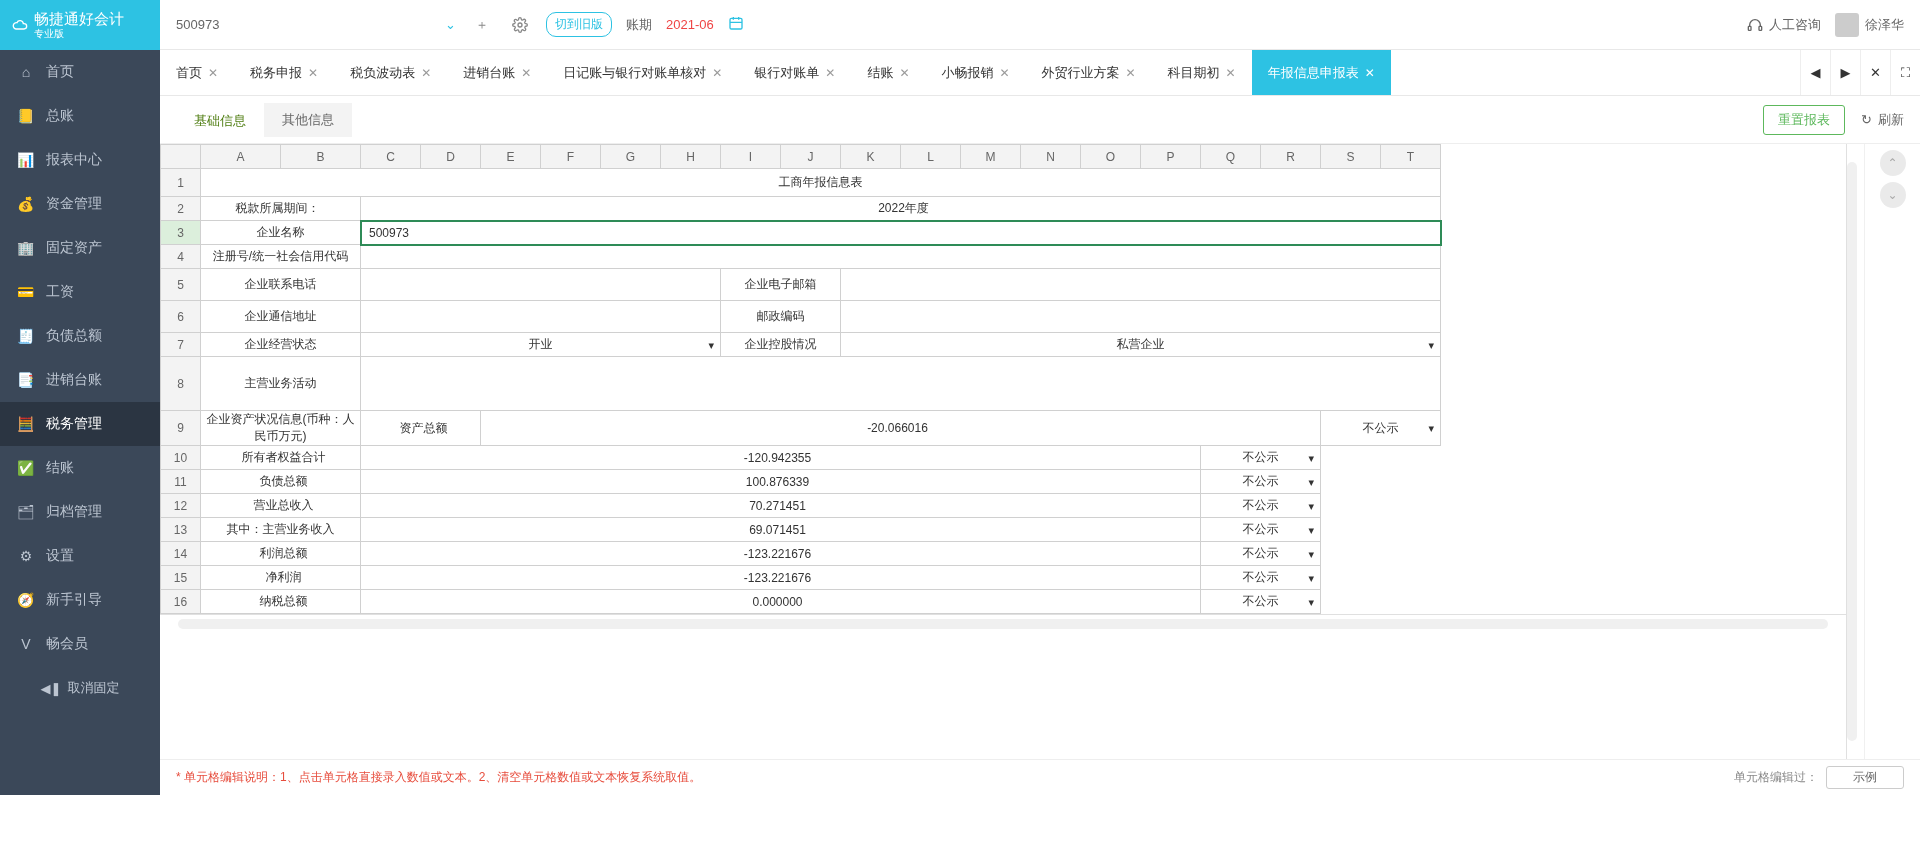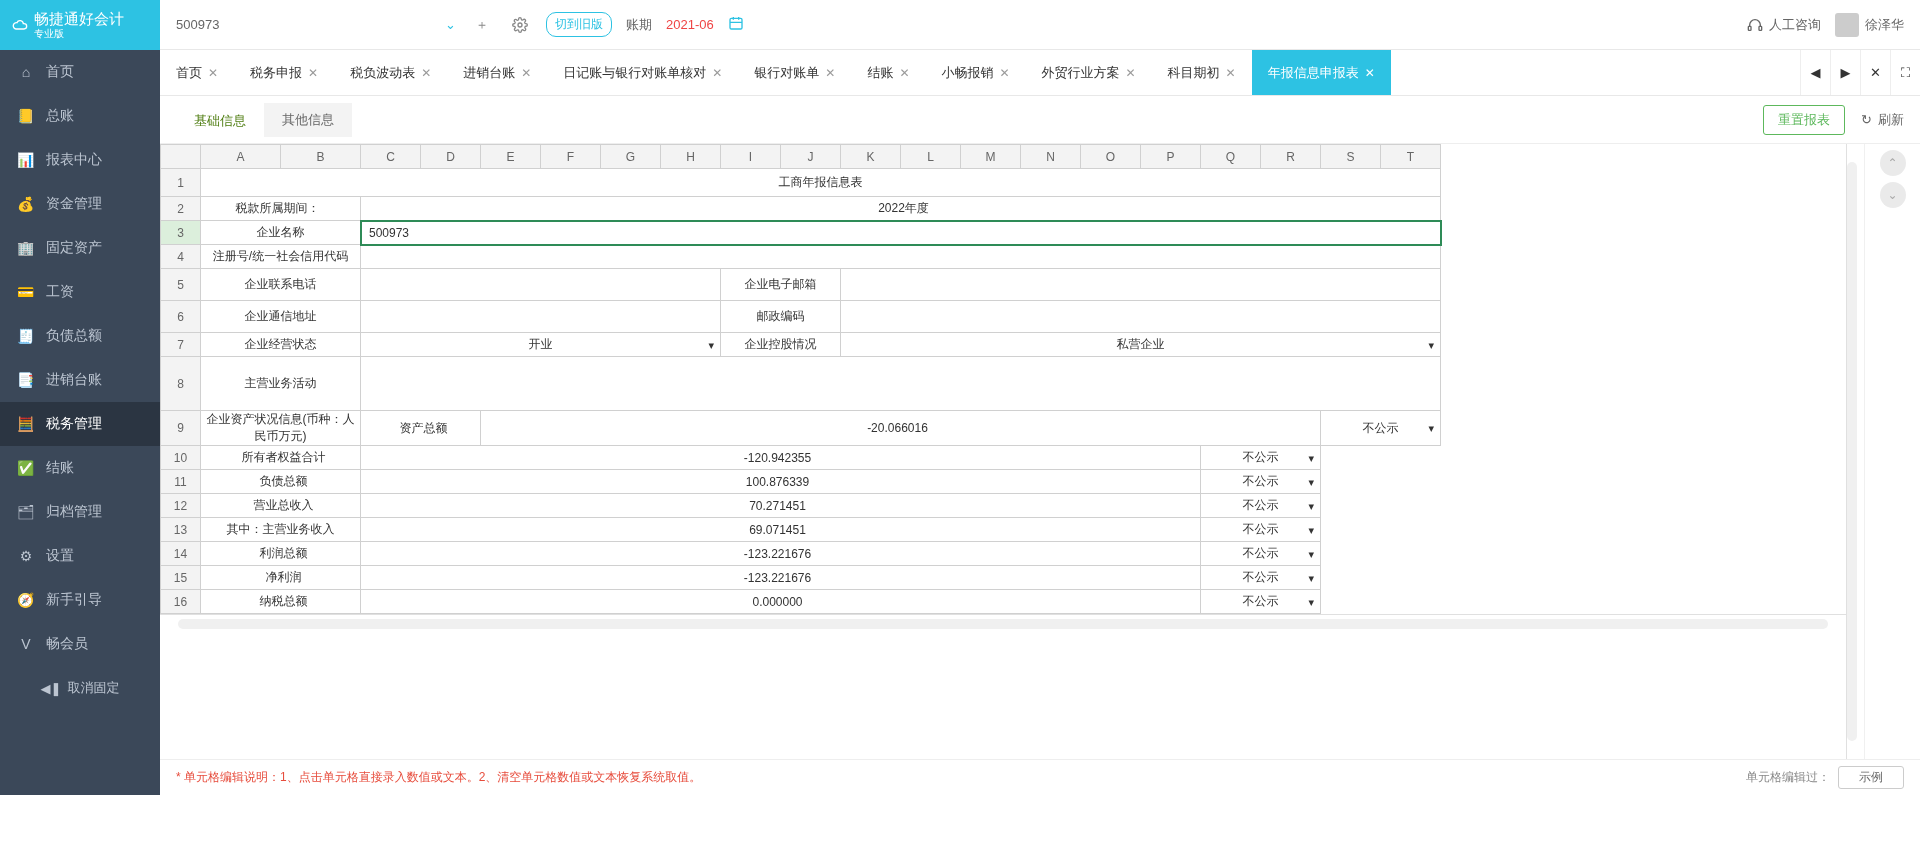--- a/index.html
+++ b/index.html
@@ -78,21 +78,21 @@
 .year-rail { width: 56px; display: flex; flex-direction: column; align-items: center; padding-top: 6px; gap: 6px; color: #888; font-size: 12px; border-left: 1px solid #f0f0f0;}
 .year-arrow { width: 26px; height: 26px; border-radius: 50%; background: #eaeaea; display: flex; align-items: center; justify-content: center; cursor: pointer; color: #aaa; }
 .year-item { padding: 6px 2px; cursor: pointer; }
 .year-item.active { background: #2dc2e3; color: #fff; border-radius: 12px; padding: 4px 8px; }
 
 
 .footer { height: 36px; border-top: 1px solid #eee; display: flex; align-items: center; padding: 0 16px; font-size: 12px; }
 .footer-note { color: #e74c3c; }
 .footer-spacer { flex: 1; }
 .footer-right { color: #888; display: flex; align-items: center; gap: 8px; }
-.example-btn { border: 1px solid #ccc; padding: 2px 20px; border-radius: 3px; cursor: pointer; color: #666; }
+.example-btn { border: 1px solid #ccc; padding: 2px 26px; border-radius: 3px; cursor: pointer; color: #666; }
 
 svg { width: 16px; height: 16px; }
 </style>
 </head>
 <body>
 
 <div class="app">
 
   <div class="sidebar">
     <div class="logo">

